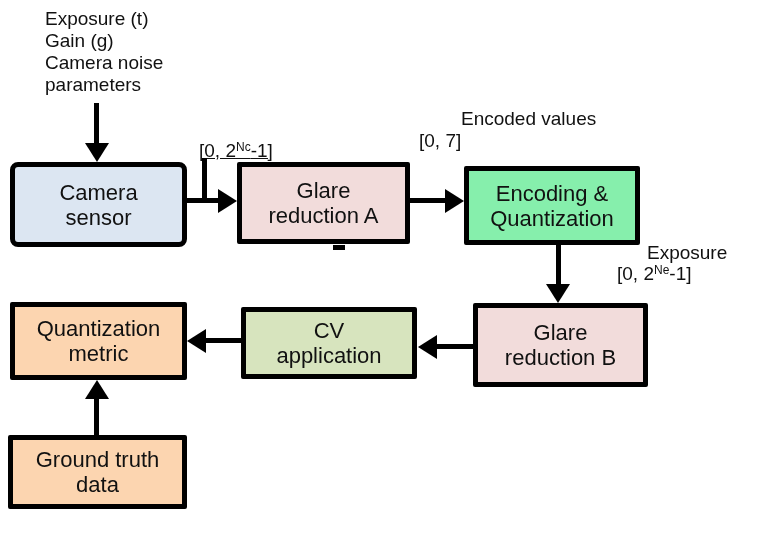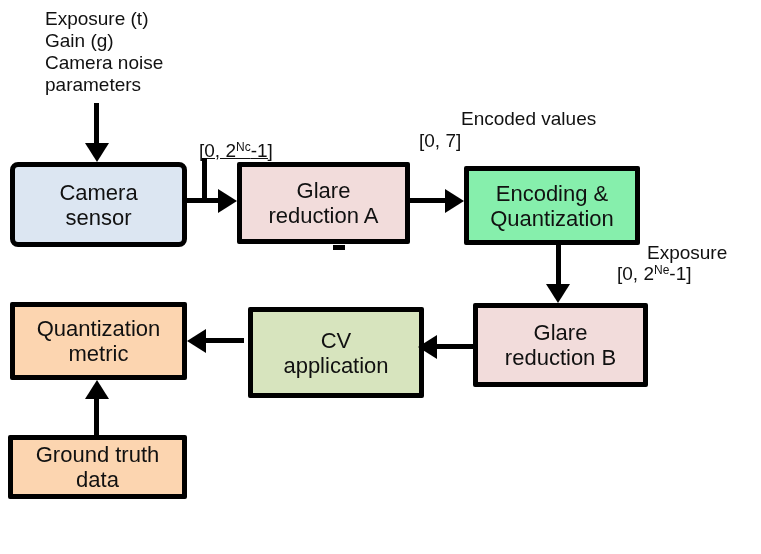--- a/index.html
+++ b/index.html
@@ -71,27 +71,27 @@
 
   <div class="node" style="left: 237px; top: 162px; width: 173px; height: 82px; background-color: rgb(242, 220, 219);">Glare
 reduction A</div>
 
   <div class="node" style="left: 464px; top: 166px; width: 176px; height: 79px; background-color: #86efac;">Encoding &amp;
 Quantization</div>
 
   <div class="node" style="left: 473px; top: 303px; width: 175px; height: 84px; background-color: rgb(242, 220, 219);">Glare
 reduction B</div>
 
-  <div class="node" style="left: 248px; top: 307px; width: 176px; height: 91px; background-color: rgb(215, 228, 190);">CV
+  <div class="node" style="left: 241px; top: 307px; width: 176px; height: 72px; background-color: rgb(215, 228, 190);">CV
 application</div>
 
   <div class="node" style="left: 10px; top: 302px; width: 177px; height: 78px; background-color: rgb(252, 213, 176);">Quantization
 metric</div>
 
-  <div class="node" style="left: 8px; top: 435px; width: 179px; height: 64px; background-color: rgb(252, 213, 176);">Ground truth
+  <div class="node" style="left: 8px; top: 435px; width: 179px; height: 74px; background-color: rgb(252, 213, 176);">Ground truth
 data</div>
 
   <div class="hline" style="left:185px;top:198px;width:35px;height:5px;"></div>
   <div class="head head-right" style="left:218px;top:189px;"></div>
 
   <div class="hline" style="left:408px;top:198px;width:39px;height:5px;"></div>
   <div class="head head-right" style="left:445px;top:189px;"></div>
 
   <div class="stub" style="left:333px;top:245px;width:12px;height:5px;"></div>
 

